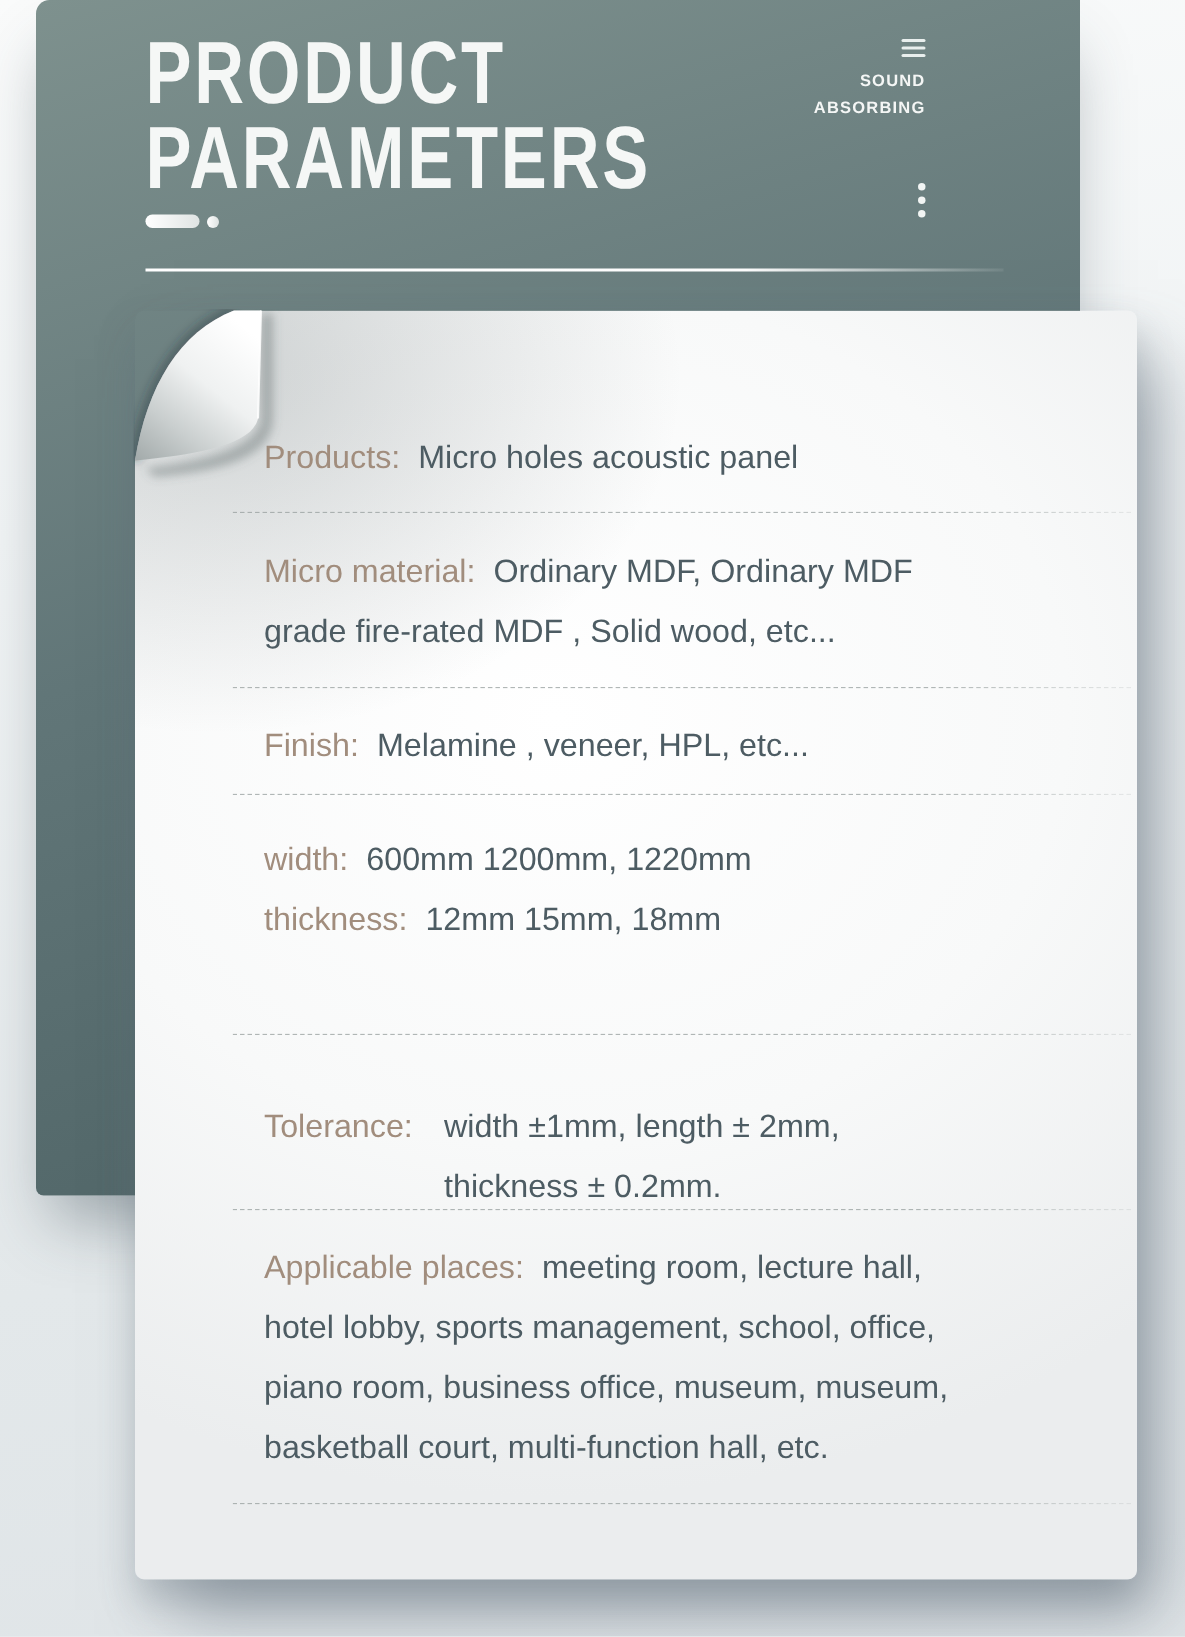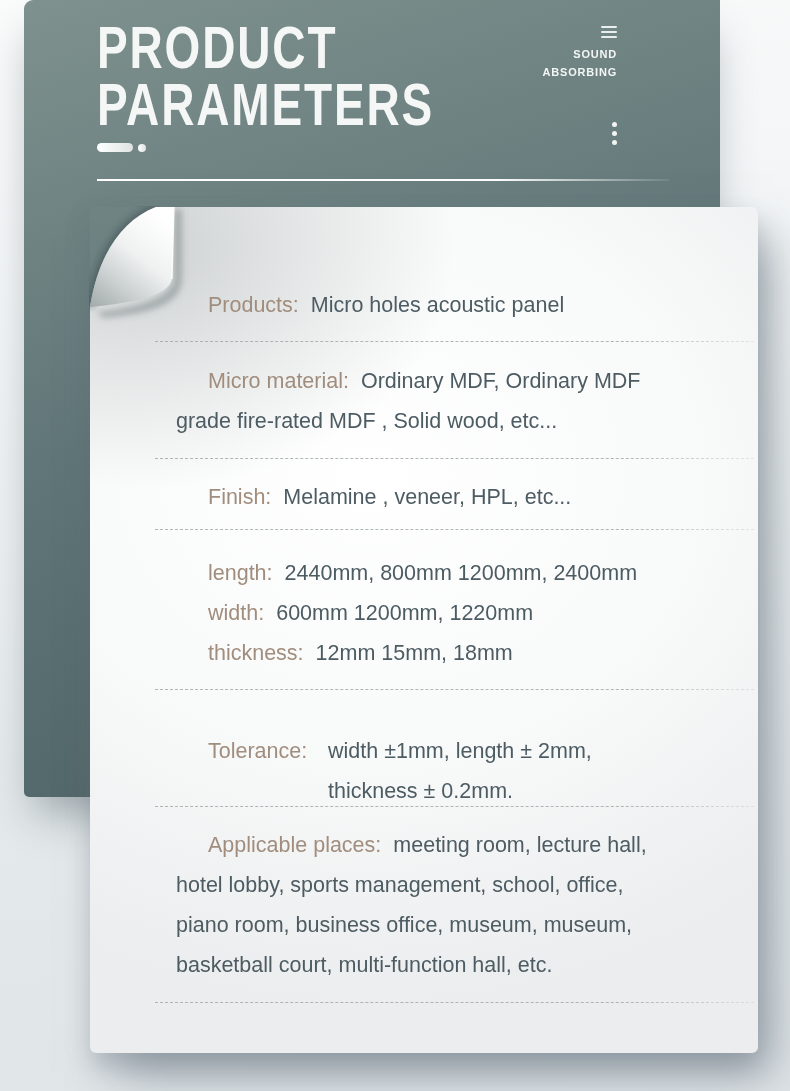--- a/index.html
+++ b/index.html
@@ -46,21 +46,21 @@
     clip-path:path('M 66 0 L 660 0 Q 668 0 668 8 L 668 838 Q 668 846 660 846 L 8 846 Q 0 846 0 838 L 0 100 C 8 50 30 14 66 0 Z');
   }
   .paper::before{
     content:"";position:absolute;inset:0;
     background:radial-gradient(ellipse 430px 330px at 55px 45px,rgba(109,119,121,.30),rgba(109,119,121,.10) 48%,transparent 72%);
     pointer-events:none;
   }
   .curl{position:absolute;left:89px;top:206px;pointer-events:none;}
   
   .spec{position:absolute;left:86px;right:42px;font-size:21.5px;line-height:40px;color:#4d5c63;}
-  .lbl{color:#a18d7d;margin-right:12px;margin-left:32px;}
+  .lbl{color:#a18d7d;margin-right:12px;}
   .val{color:#4d5c63;}
   .sep{position:absolute;left:65px;right:4px;height:0;border-top:1.5px dashed #98a09f;opacity:.75;
     -webkit-mask-image:linear-gradient(90deg,#000 78%,rgba(0,0,0,.25) 100%);
     mask-image:linear-gradient(90deg,#000 78%,rgba(0,0,0,.25) 100%);}
   .tol{display:flex;align-items:flex-start;}
   .tol .lbl{flex:0 0 120px;margin-right:0;}
 </style>
 </head>
 <body>
 
@@ -102,21 +102,20 @@
       <div class="val">grade fire-rated MDF , Solid wood, etc...</div>
     </div>
     <div class="sep" style="top:251px"></div>
 
     <div class="spec" style="top:270px">
       <span class="lbl">Finish:</span><span class="val">Melamine , veneer, HPL,  etc...</span>
     </div>
     <div class="sep" style="top:322px"></div>
 
     <div class="spec" style="top:346px">
-      <div><span class="lbl">length:</span><span class="val">2440mm, 800mm 1200mm, 2400mm</span></div>
       <div><span class="lbl">width:</span><span class="val">600mm 1200mm, 1220mm</span></div>
       <div><span class="lbl">thickness:</span><span class="val">12mm 15mm, 18mm</span></div>
     </div>
     <div class="sep" style="top:482px"></div>
 
     <div class="spec tol" style="top:524px">
       <span class="lbl">Tolerance:</span>
       <div>
         <div class="val">width ±1mm,  length ± 2mm,</div>
         <div class="val">thickness ± 0.2mm.</div>

